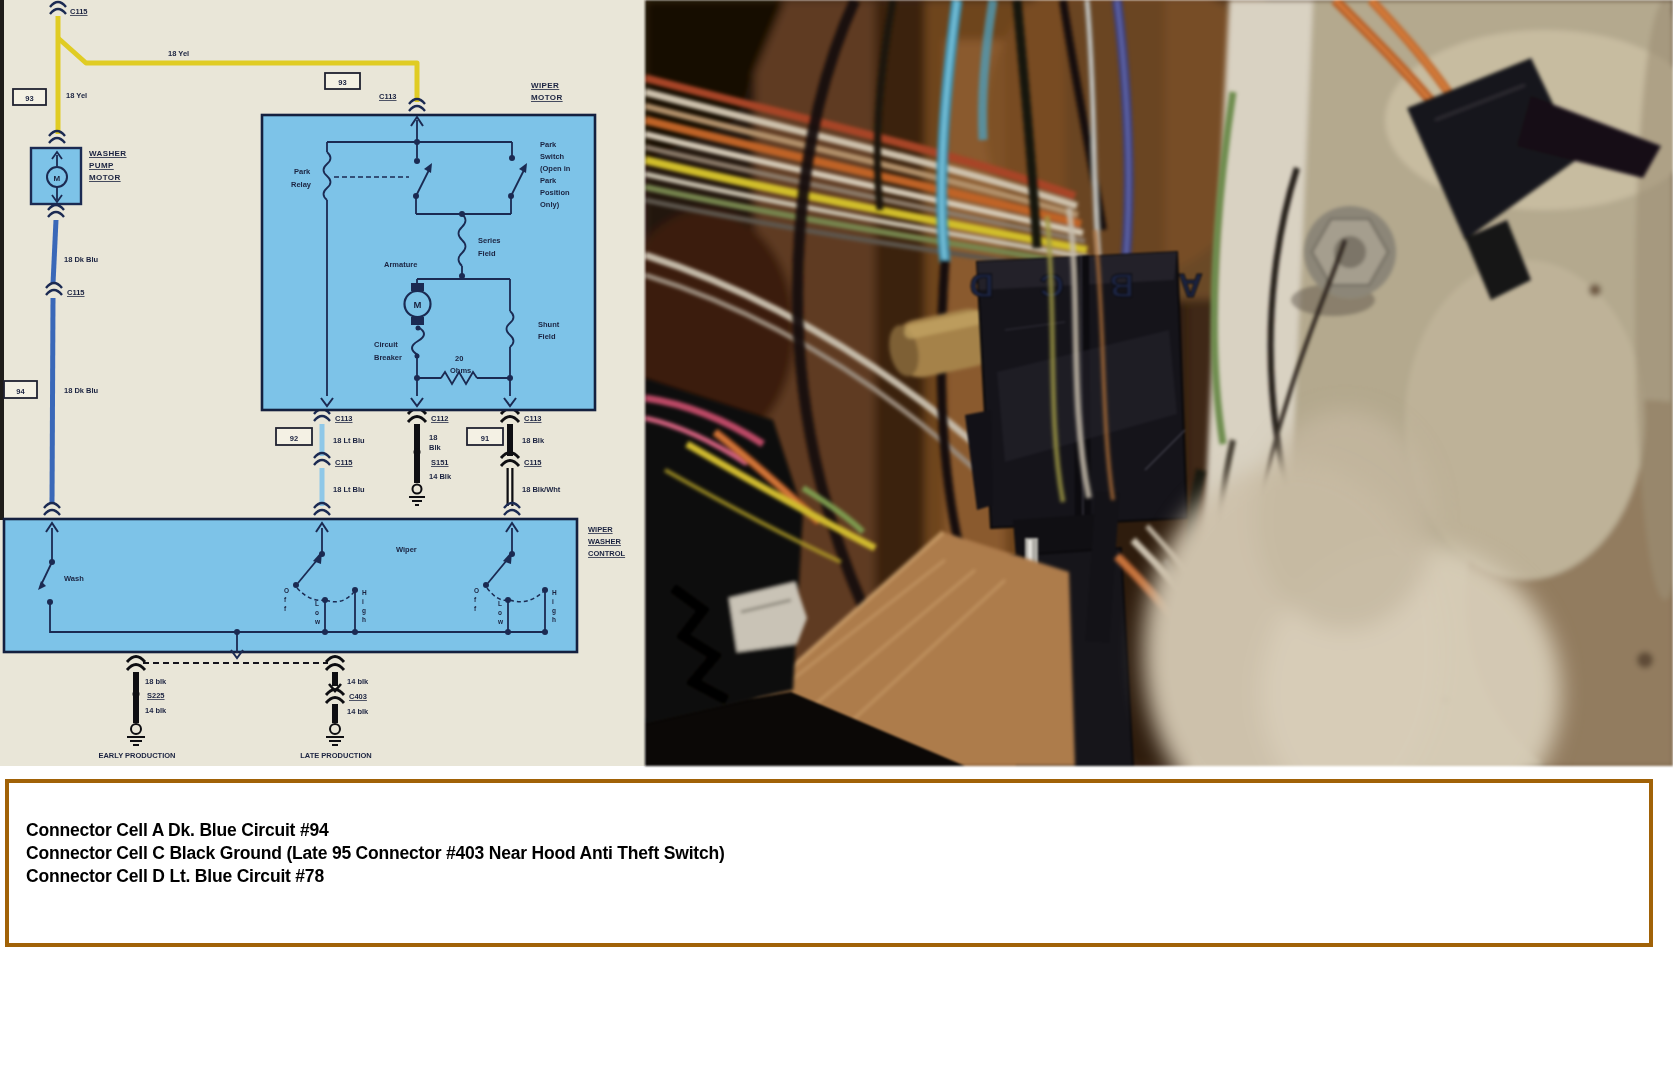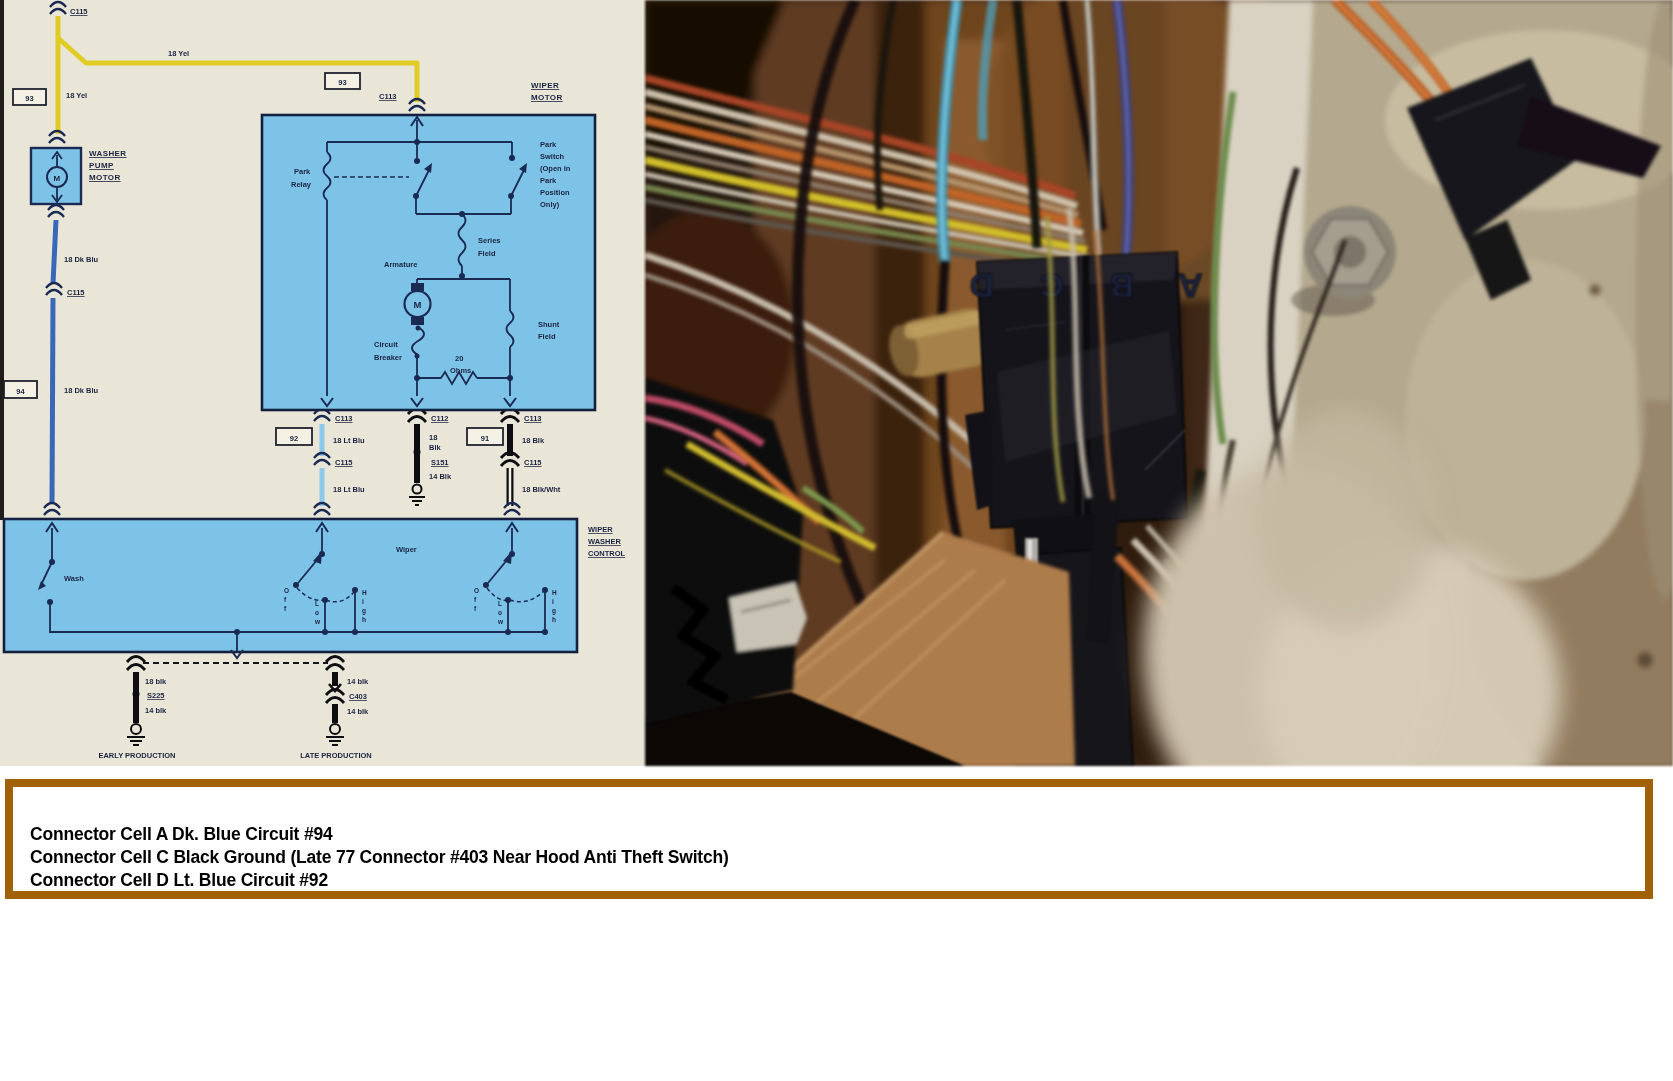--- a/index.html
+++ b/index.html
@@ -3,22 +3,22 @@
 <meta charset="utf-8">
 <style>
   html,body{margin:0;padding:0;background:#fff;}
   .page{position:relative;width:1673px;height:1081px;background:#ffffff;overflow:hidden;
         font-family:"Liberation Sans", sans-serif;}
   .panel{position:absolute;top:0;}
   .panel svg{display:block;}
   #diagram-panel{left:0;width:645px;height:766px;}
   #photo-panel{left:645px;width:1028px;height:766px;}
   #photo-panel svg{filter:blur(1.1px);}
-  .notes-box{position:absolute;left:5px;top:779px;width:1648px;height:120px;
-             background:#ffffff;border:8px solid #a16207;box-sizing:border-box;
+  .notes-box{position:absolute;left:5px;top:779px;width:1648px;height:168px;
+             background:#ffffff;border:4px solid #a16207;box-sizing:border-box;
              padding:36px 4px 0 17px;}
   .notes-box div{font-size:17.5px;font-weight:bold;line-height:23px;color:#000;
                  letter-spacing:-0.2px;white-space:nowrap;}
   text{font-family:"Liberation Sans", sans-serif;font-weight:bold;fill:#1b2340;}
   .t75{font-size:7.5px;} .t8{font-size:8px;letter-spacing:.4px;} .t65{font-size:6.5px;}
   .t9{font-size:9.5px;}
 </style>
 </head>
 <body>
 
@@ -438,17 +438,17 @@
     <g fill="none" filter="url(#b2)">
       <path d="M424,208 C436,300 424,400 444,498" stroke="#c6bcab" stroke-width="6" opacity="0.85"></path>
       <path d="M402,216 C412,316 402,416 418,502" stroke="#a09a46" stroke-width="5" opacity="0.8"></path>
       <path d="M450,230 C460,320 456,420 468,500" stroke="#b07038" stroke-width="4" opacity="0.8"></path>
     </g>
   </svg>
   </div>
 
   <div class="notes-box">
     <div>Connector Cell A Dk. Blue Circuit #94</div>
-    <div>Connector Cell C Black Ground (Late 77 Connector #403 Near Hood Anti Theft Switch)</div>
-    <div>Connector Cell D Lt. Blue Circuit #92</div>
+    <div>Connector Cell C Black Ground (Late 95 Connector #403 Near Hood Anti Theft Switch)</div>
+    <div>Connector Cell D Lt. Blue Circuit #78</div>
   </div>
 
 </div>
 
 </body></html>

